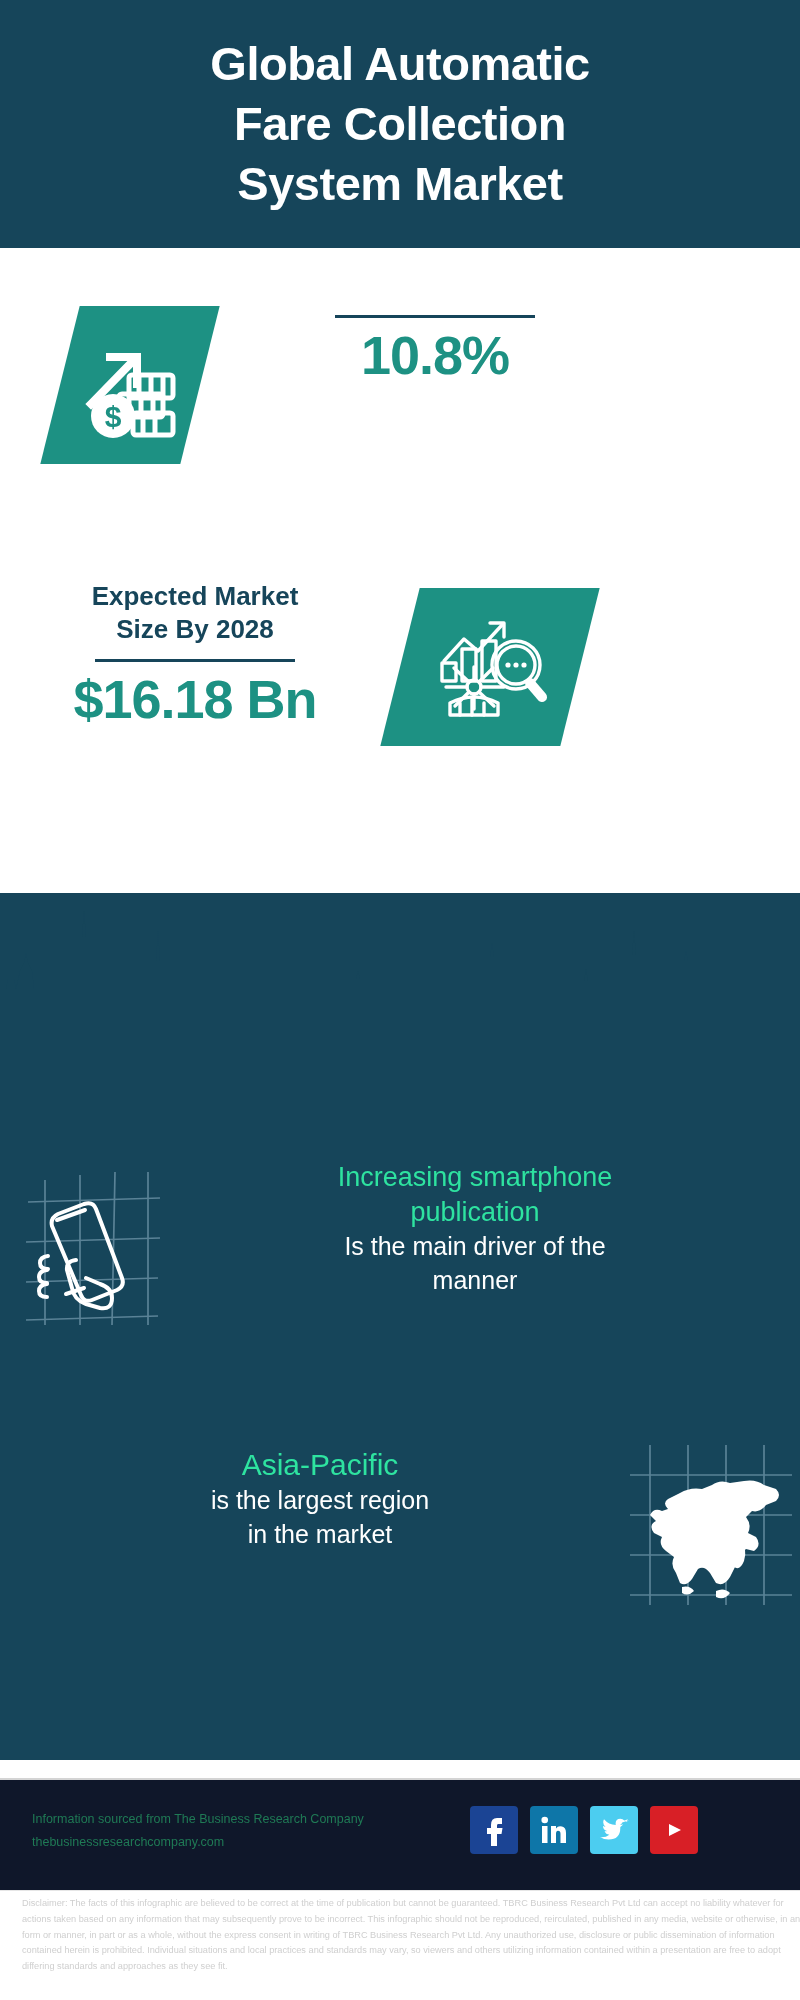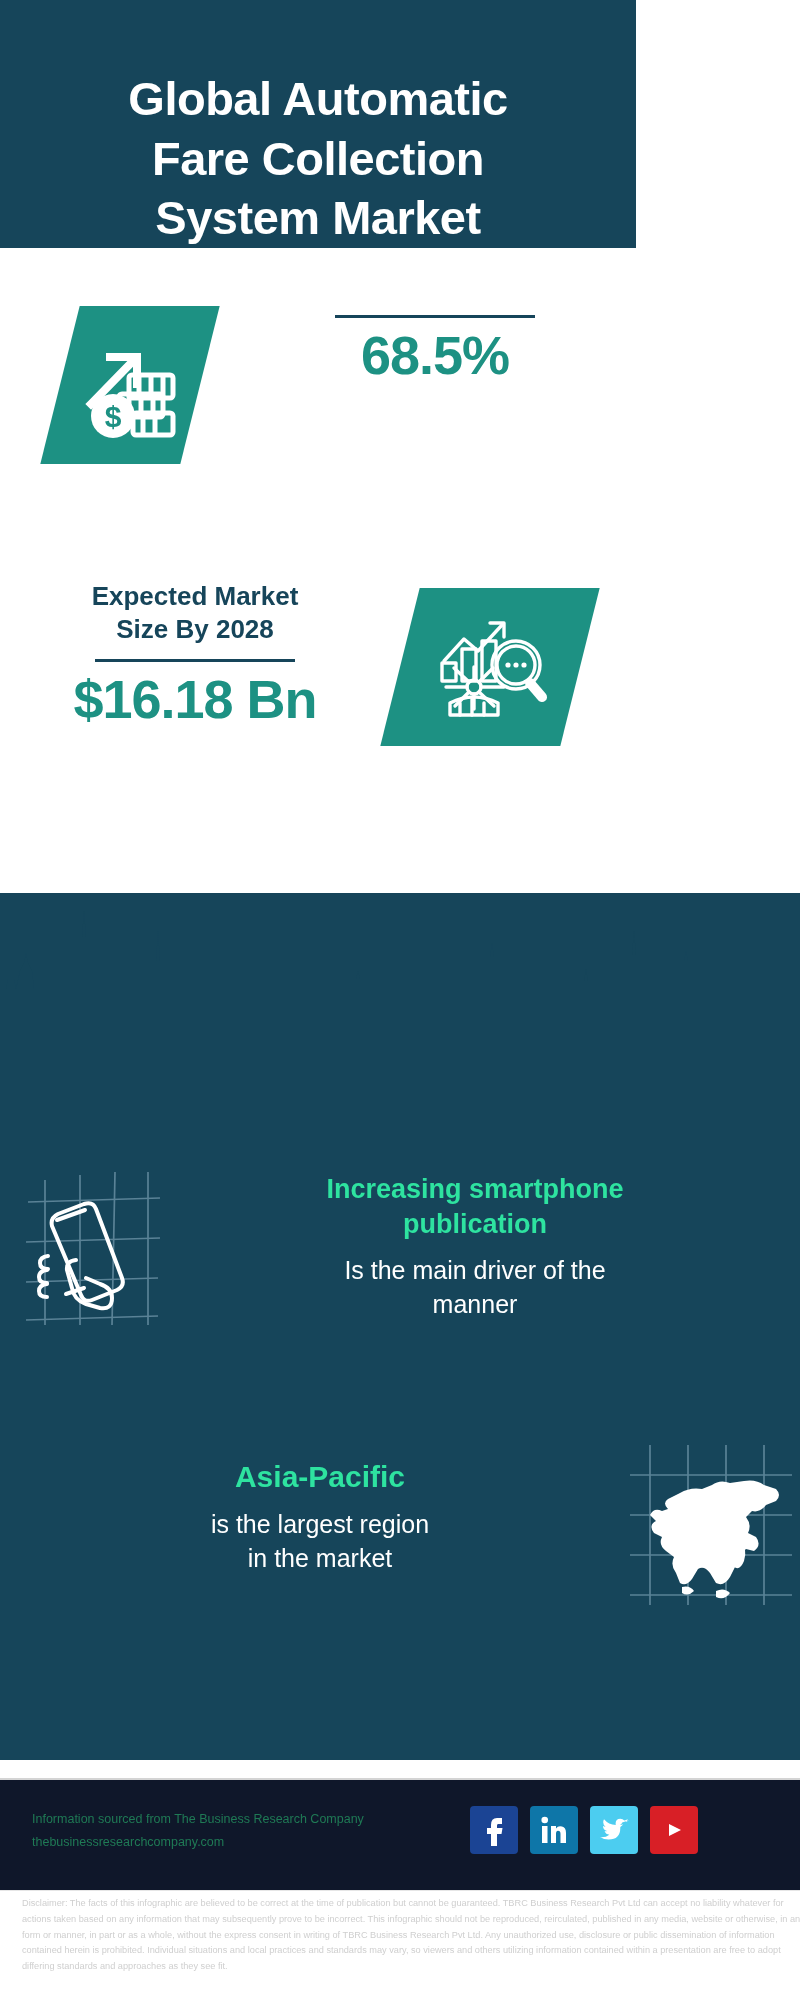--- a/index.html
+++ b/index.html
@@ -5,22 +5,22 @@
   html,body{margin:0;padding:0;}
   body{
     width:800px;height:2000px;background:#ffffff;
     font-family:"Liberation Sans", sans-serif;
     overflow:hidden;
   }
   .page{position:relative;width:800px;height:2000px;background:#ffffff;}
 
   
   .header{
-    position:absolute;left:0;top:0;width:636px;height:248px;
-    background:#16455a;display:flex;align-items:flex-end;justify-content:center;
+    position:absolute;left:0;top:0;width:800px;height:248px;
+    background:#16455a;display:flex;align-items:center;justify-content:center;
   }
   .header h1{
     margin:0;color:#ffffff;font-size:47px;line-height:1.27;font-weight:bold;
     text-align:center;letter-spacing:-0.5px;width:560px;
   }
 
   
   .stat1{position:absolute;left:0;top:248px;width:800px;height:310px;}
   .stat2{position:absolute;left:0;top:558px;width:716px;height:215px;}
 
@@ -67,21 +67,21 @@
   .region{
     position:absolute;left:0;top:1445px;width:800px;height:180px;
     display:flex;align-items:flex-start;
   }
   .iconbox{
     position:relative;width:180px;height:170px;flex:0 0 180px;
   }
   .iconbox svg{position:absolute;left:0;top:0;}
   .factText{flex:1;text-align:center;padding-right:30px;}
   .fact-hl{
-    color:#2ee3a0;font-size:27px;font-weight:bold;line-height:1.3;margin:12px;
+    color:#2ee3a0;font-size:27px;font-weight:normal;line-height:1.3;margin:0;
   }
   .fact-sub{
     color:#ffffff;font-size:25px;line-height:1.35;margin:0;font-weight:normal;
   }
 
   
   .footer{
     position:absolute;left:0;top:1778px;width:800px;height:112px;background:#0f172a;
   }
   .footline{position:absolute;left:0;top:0;width:800px;height:2px;background:#d4d4d4;}
@@ -135,21 +135,21 @@
               <path d="M68 85 L68 107 M80 85 L80 107"></path>
               <circle cx="38" cy="88" r="22" fill="#ffffff" stroke="none"></circle>
             </g>
             <text x="38" y="99" font-family="Liberation Sans, sans-serif" font-size="30" font-weight="bold" fill="#1d9183" text-anchor="middle">$</text>
           </svg>
         </span>
       </div>
     </div>
     <div class="statText s1text">
       <div class="rule"></div>
-      <p class="stat-value">68.5%</p>
+      <p class="stat-value">10.8%</p>
     </div>
   </div>
 
   <div class="stat2">
     <div class="statText s2text">
       <p class="stat-title">
         <span>Expected Market</span><br>
         <span>Size By 2028</span>
       </p>
       <div class="rule"></div>

